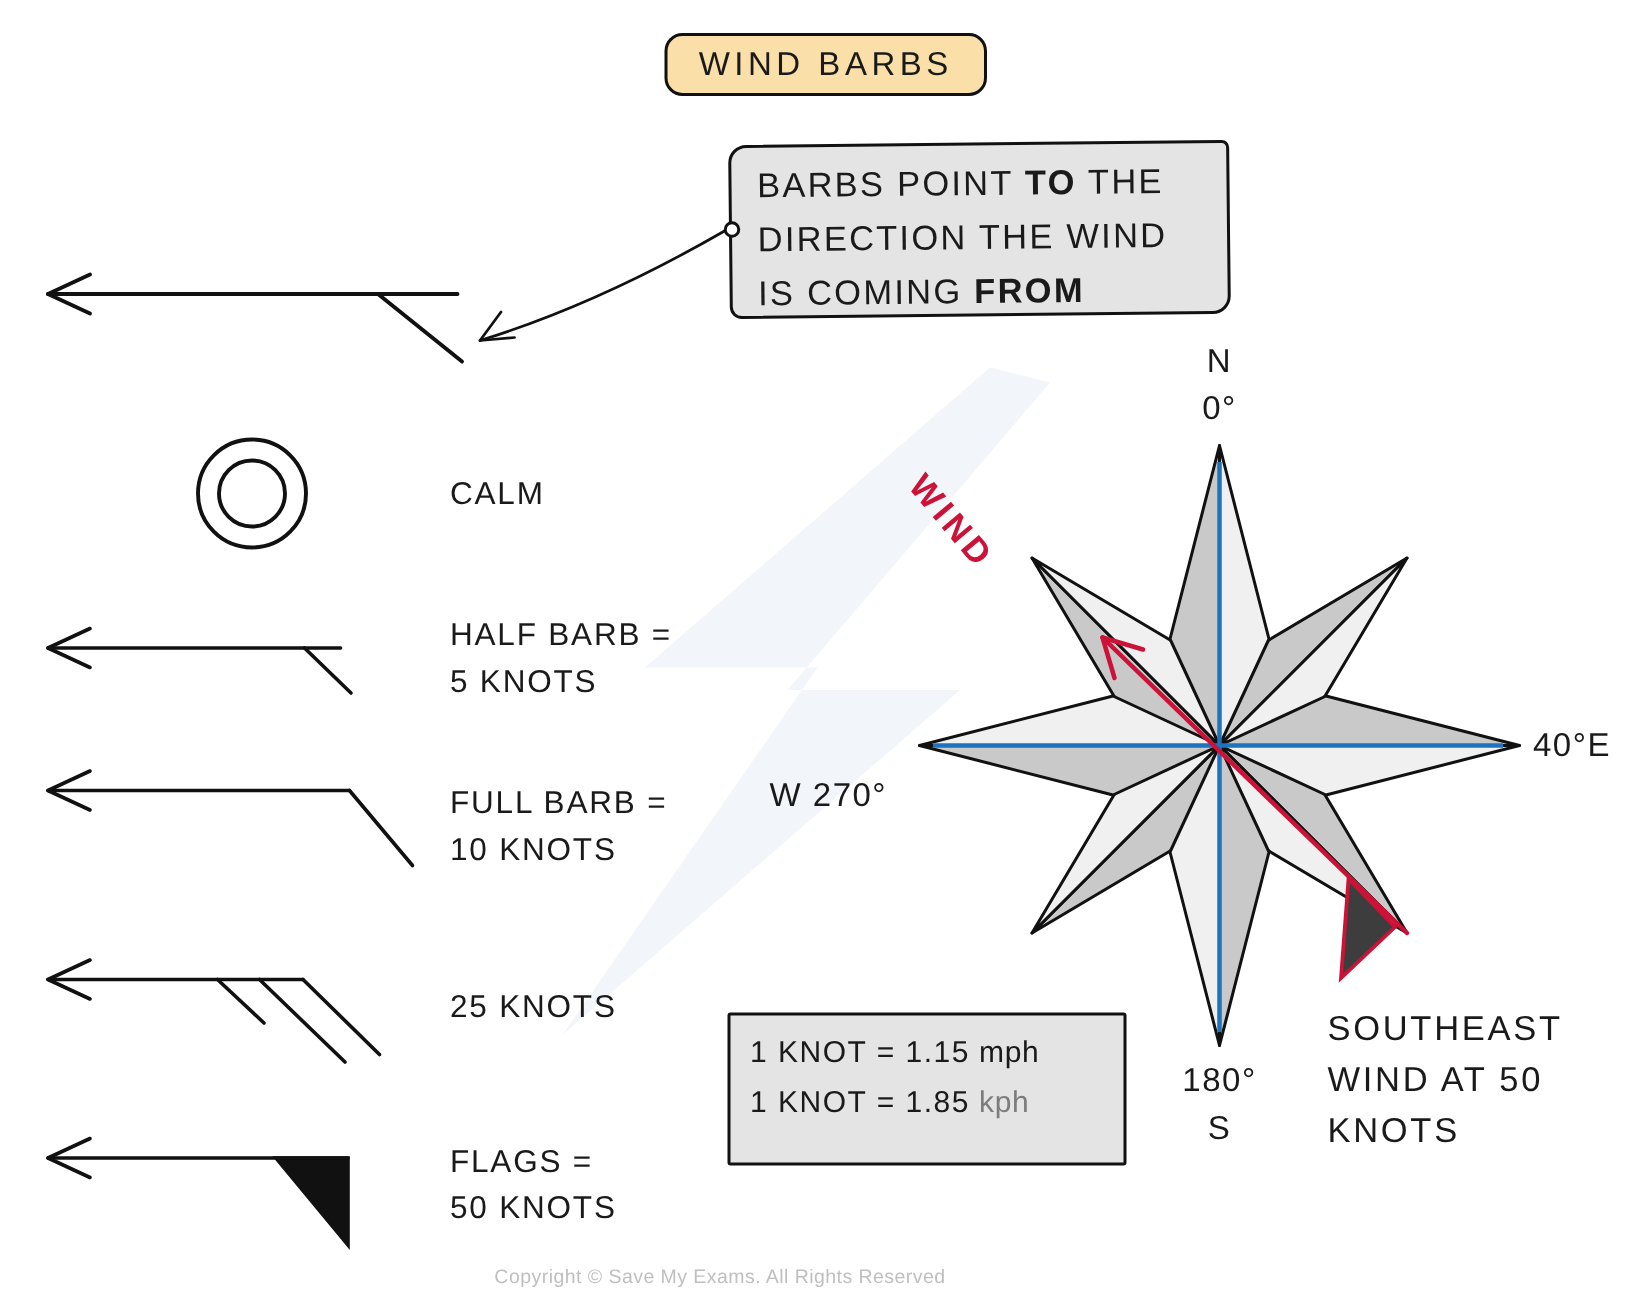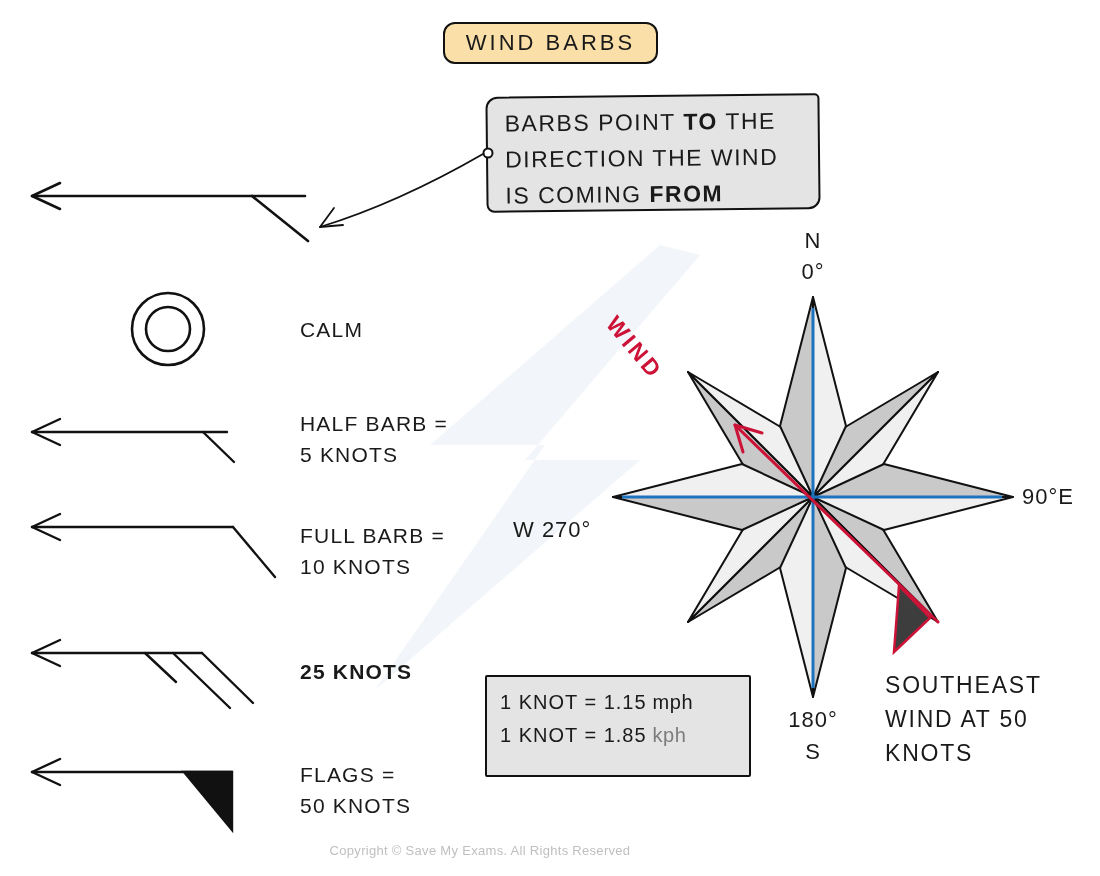--- a/index.html
+++ b/index.html
@@ -140,27 +140,27 @@
       <path d="M735,425 L743,452 M735,425 L762,433"></path>
       <polygon points="899,586 930,618 894,652" fill="#3d3d3d" stroke-width="2.5"></polygon>
     </g>
   </svg>
 
   <div class="lbl" style="left:300px; top:318px;">CALM</div>
   <div class="lbl" style="left:300px; top:412px;">HALF BARB =</div>
   <div class="lbl" style="left:300px; top:443px;">5 KNOTS</div>
   <div class="lbl" style="left:300px; top:524px;">FULL BARB =</div>
   <div class="lbl" style="left:300px; top:555px;">10 KNOTS</div>
-  <div class="lbl" style="left:300px; top:660px;font-weight:bold;">25 KNOTS</div>
+  <div class="lbl" style="left:300px; top:660px;">25 KNOTS</div>
   <div class="lbl" style="left:300px; top:763px;">FLAGS =</div>
   <div class="lbl" style="left:300px; top:794px;">50 KNOTS</div>
 
   <div class="clbl ctr" style="left:798px; top:228px; width:30px;">N</div>
   <div class="clbl ctr" style="left:793px; top:259px; width:40px;">0°</div>
-  <div class="clbl" style="left:1022px; top:484px;">90°E</div>
+  <div class="clbl" style="left:1022px; top:484px;">40°E</div>
   <div class="clbl" style="left:513px; top:481px;margin-top:36px;">W 270°</div>
   <div class="clbl ctr" style="left:786px; top:707px; width:54px;">180°</div>
   <div class="clbl ctr" style="left:798px; top:739px; width:30px;">S</div>
   <div class="wind-lbl">WIND</div>
 
   <div class="lbl se-lbl" style="left:885px; top:672px;">SOUTHEAST</div>
   <div class="lbl se-lbl" style="left:885px; top:706px;">WIND AT 50</div>
   <div class="lbl se-lbl" style="left:885px; top:740px;">KNOTS</div>
 
   <div class="copyright">Copyright © Save My Exams. All Rights Reserved</div>

